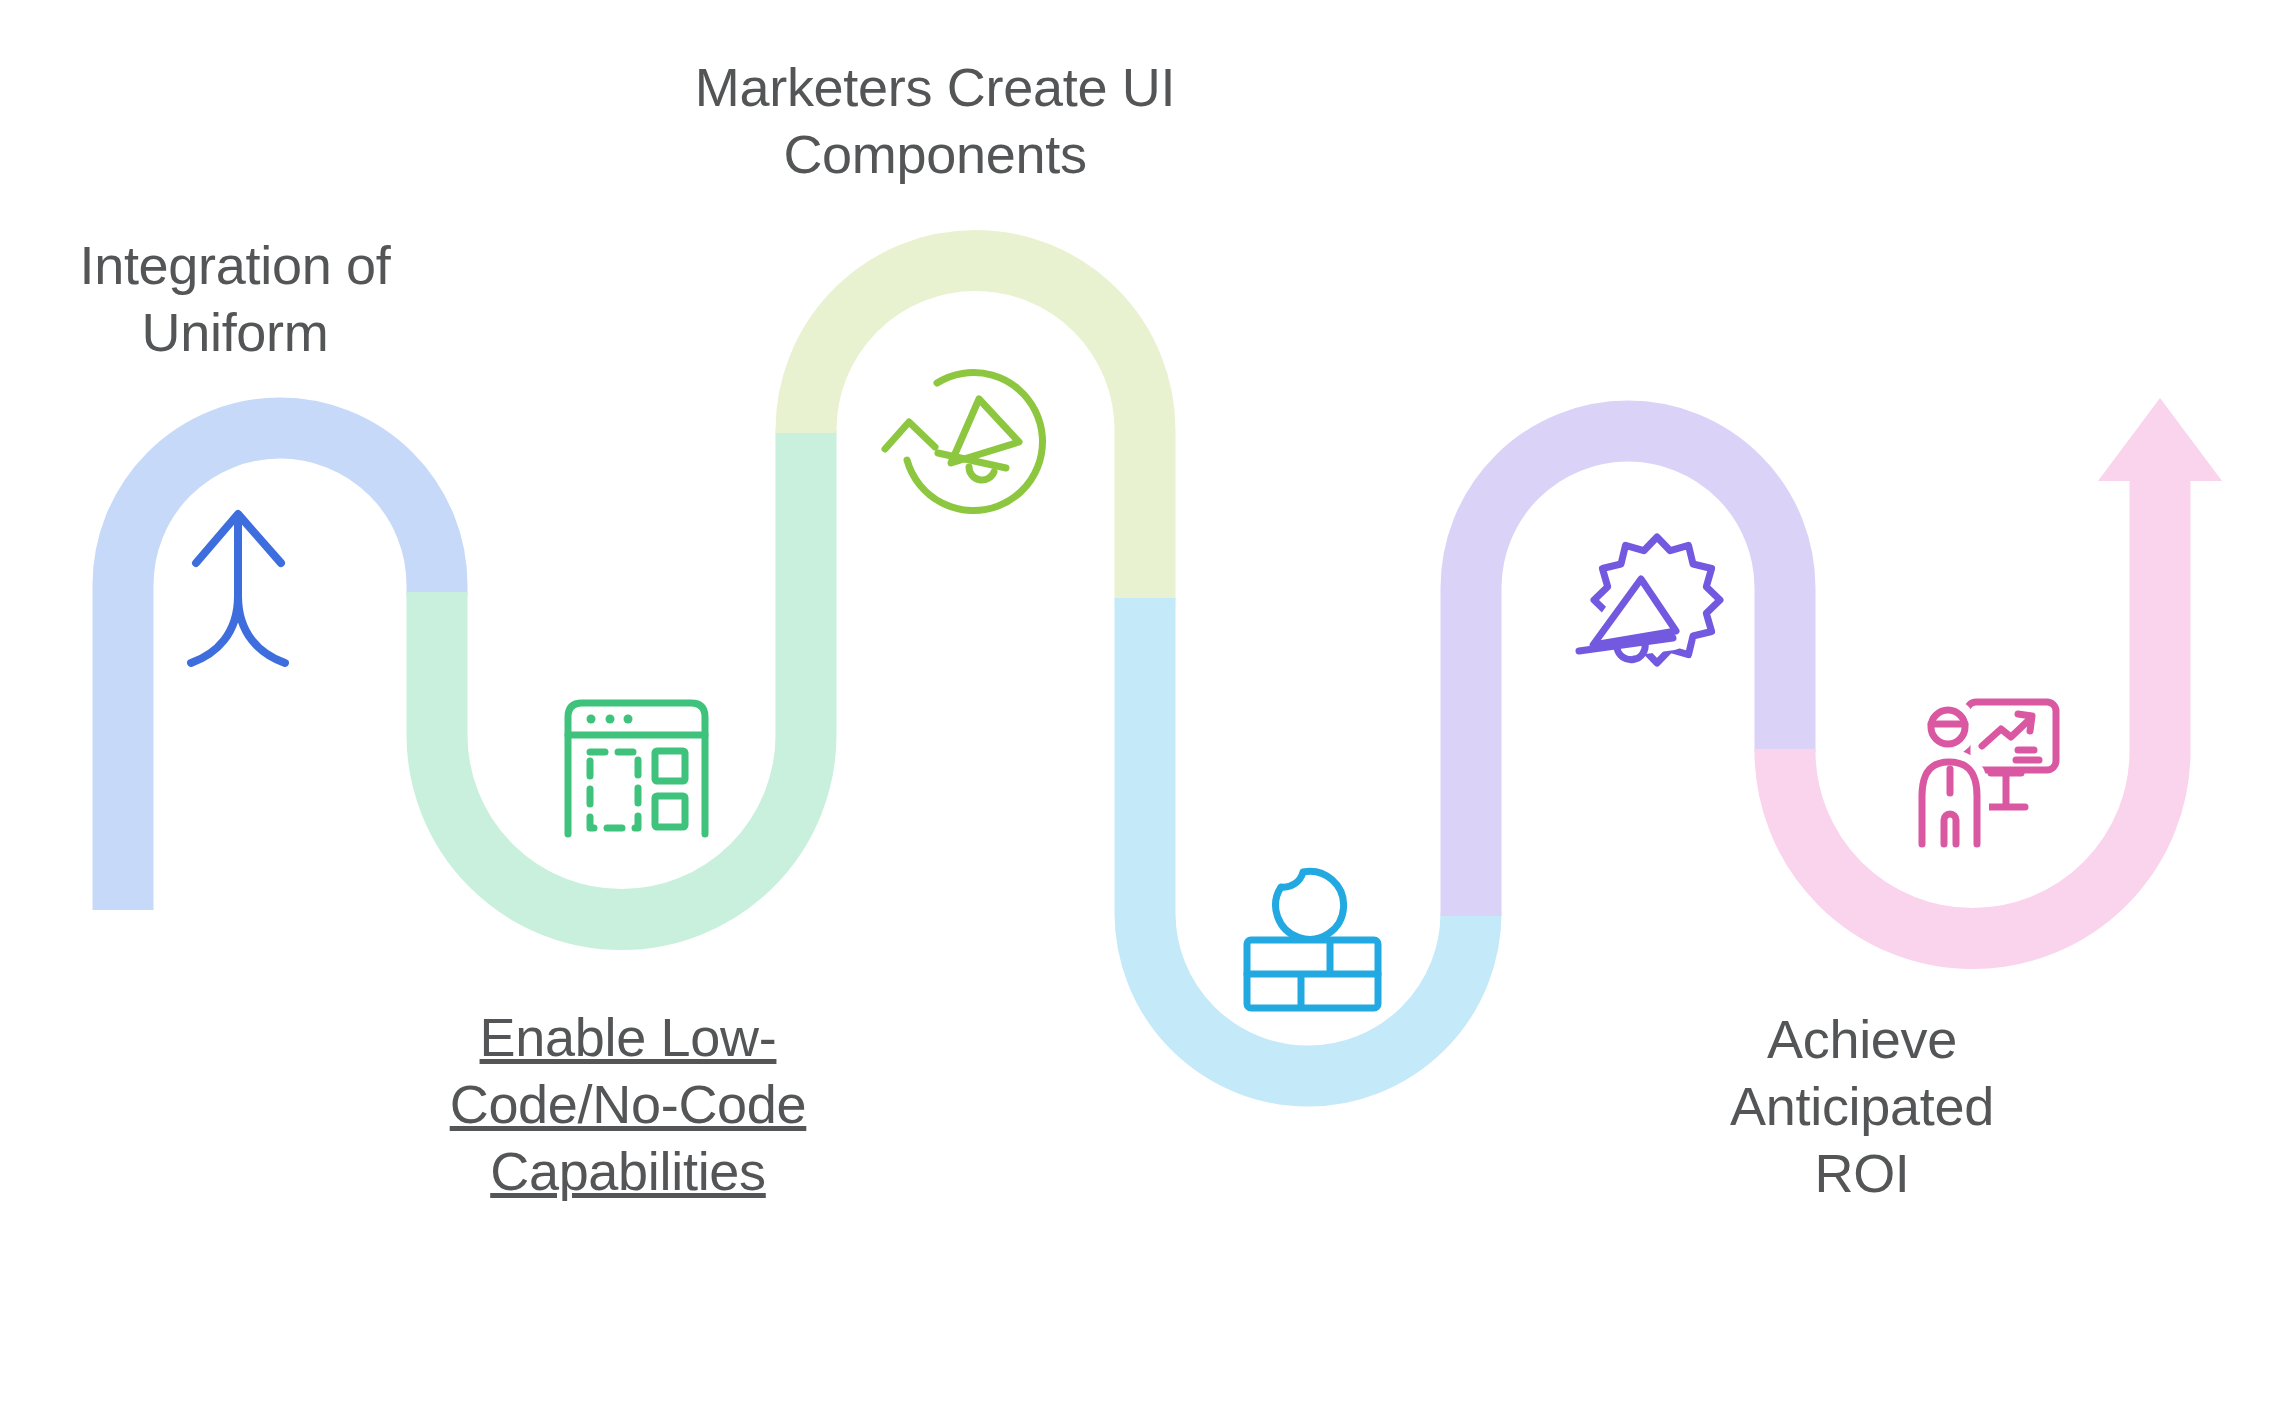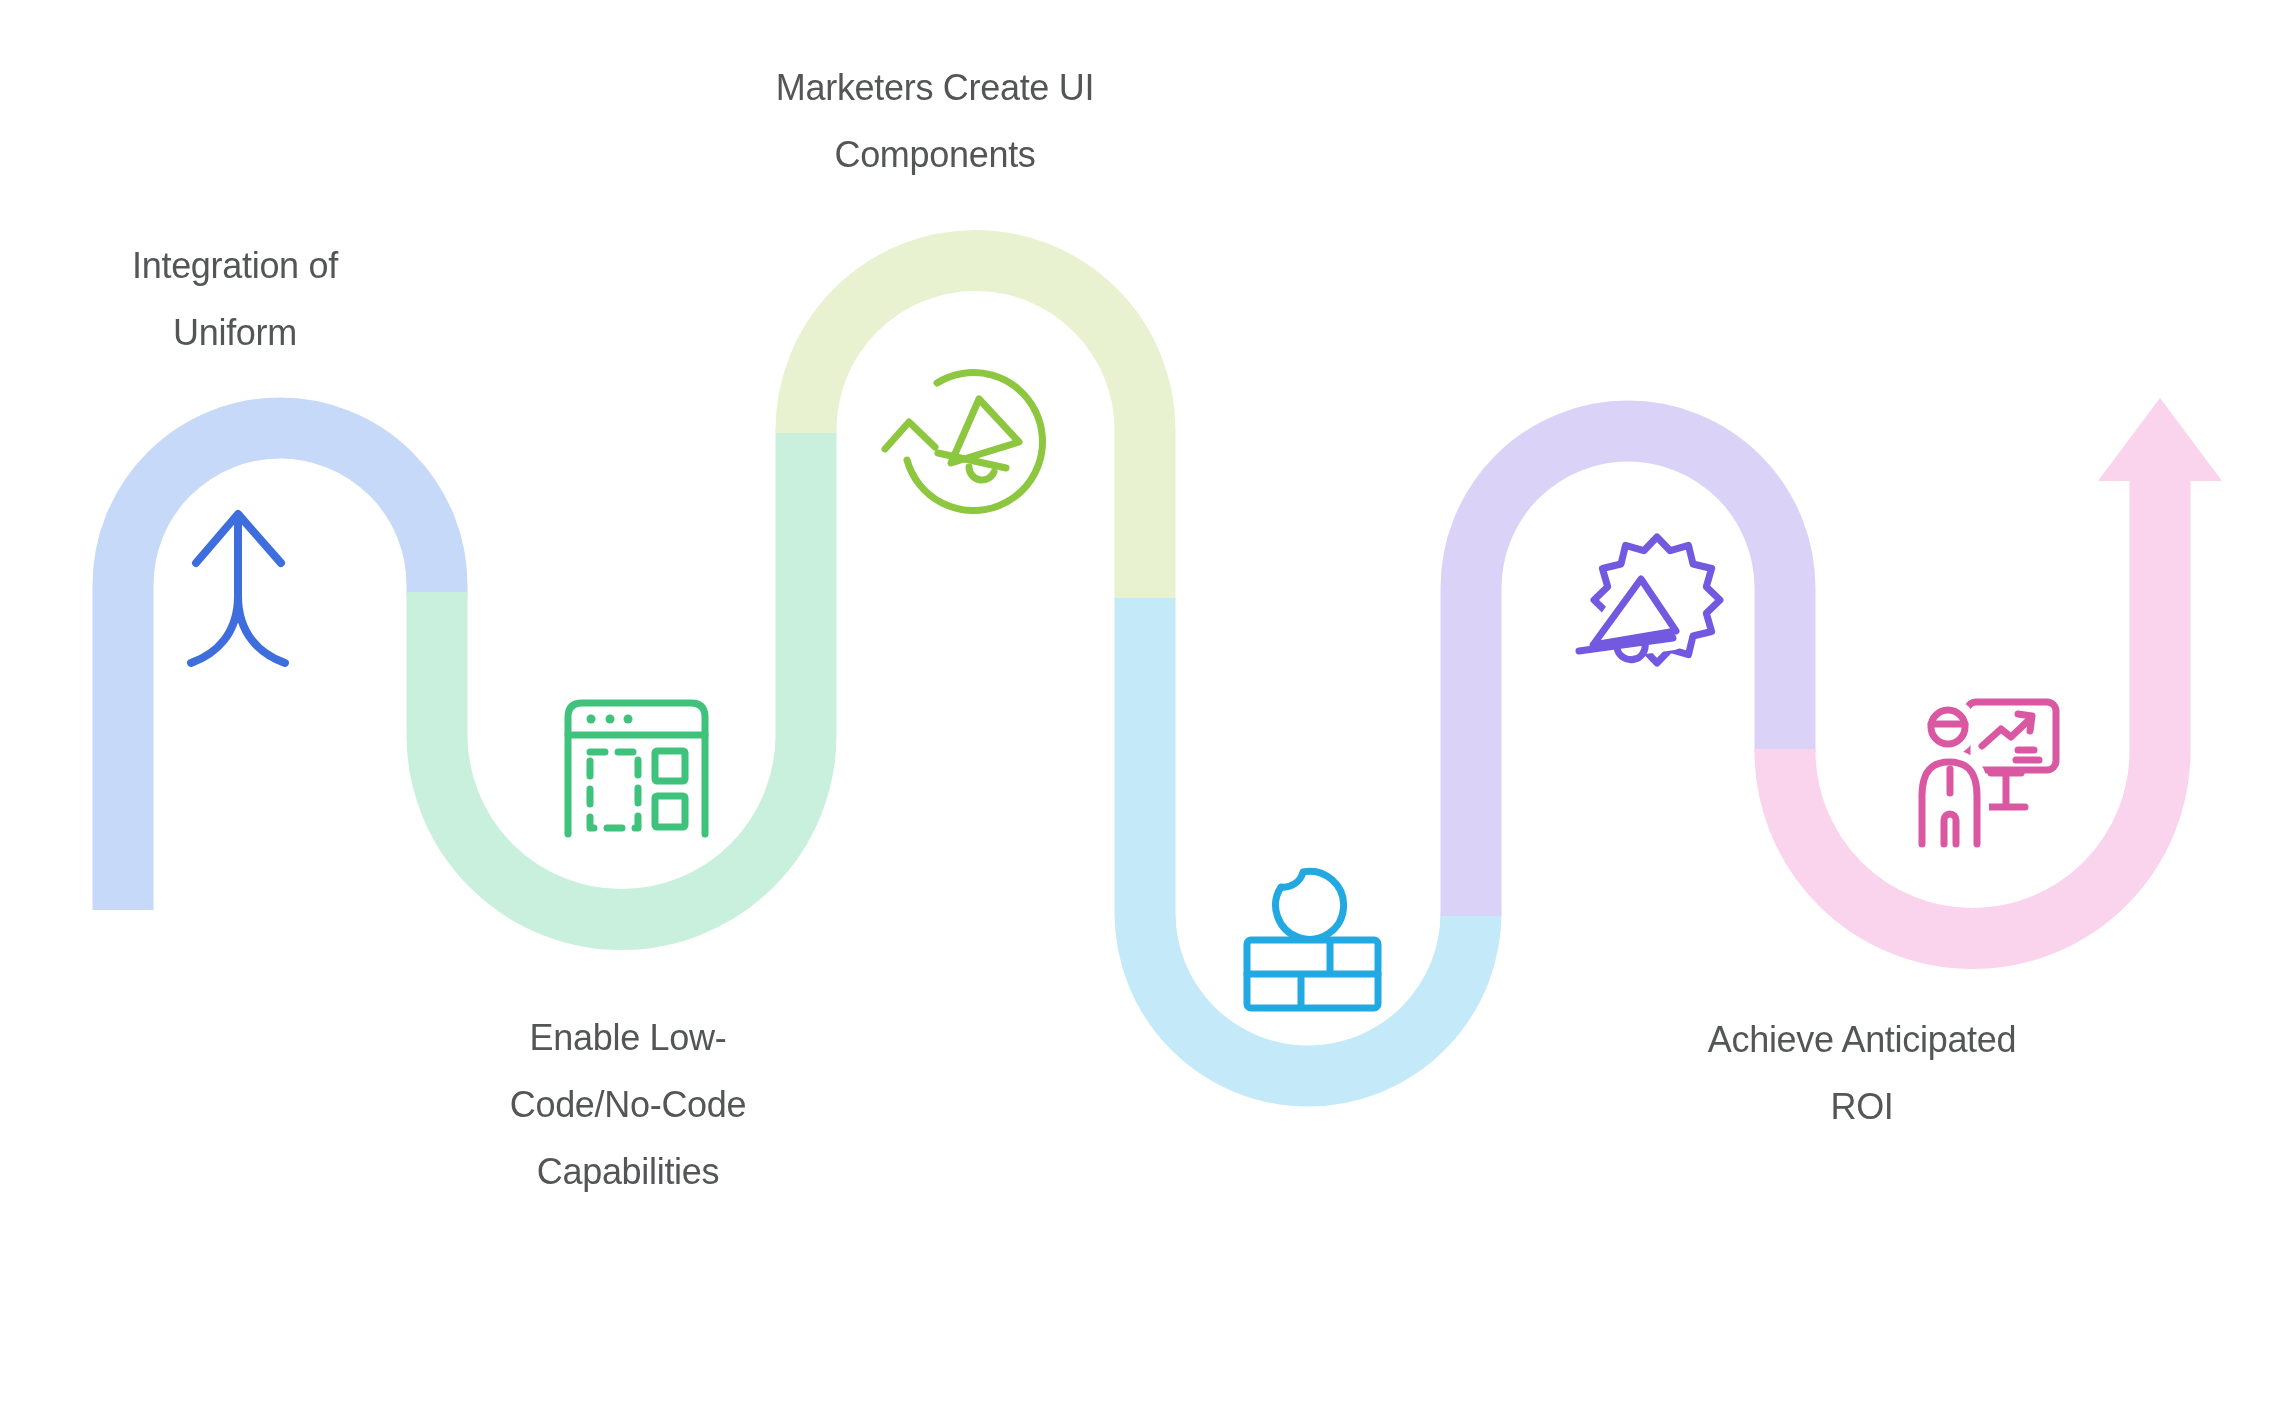--- a/index.html
+++ b/index.html
@@ -14,21 +14,21 @@
   #flow-svg { position:absolute; left:0; top:0; }
   .seg { fill:none; stroke-width:61; }
   .ic  { fill:none; stroke-width:7; stroke-linecap:round; stroke-linejoin:round; }
   .ic-thick { stroke-width:8; }
   .halo { stroke:#ffffff; stroke-width:24; fill:none; stroke-linecap:round; stroke-linejoin:round; }
   .label {
     position:absolute;
     transform: translateX(-50%);
     text-align:center;
     white-space: pre-line;
-    font-size: 36px;
+    font-size: 54px;
     line-height: 67px;
     font-weight: 500;
     letter-spacing: -0.3px;
     color:#545556;
   }
 </style>
 </head>
 <body>
 
 <div id="canvas">
@@ -98,21 +98,21 @@
       <circle cx="1948" cy="727" r="17"></circle>
       <path d="M1931 724 H1965"></path>
       <path d="M1922 844 V796 C1922 769 1934 762 1949 762 C1965 762 1977 769 1977 796 V844"></path>
       <path d="M1944 844 V820 A6 6 0 0 1 1956 820 V844"></path>
       <path d="M1950 769 V793"></path>
     </g>
   </svg>
 
   <div class="label" style="left:235px;  top:224px;margin-top:8px;">Integration of
 Uniform</div>
-  <div class="label" style="left:628px;  top:1004px;">Enable Low-
+  <div class="label" style="left:628px;  top:1004px;text-decoration:underline;">Enable Low-
 Code/No-Code
 Capabilities</div>
   <div class="label" style="left:935px;  top:54px;">Marketers Create UI
 Components</div>
   <div class="label" style="left:1862px; top:1006px;">Achieve Anticipated
 ROI</div>
 
 </div>
 
 </body></html>

